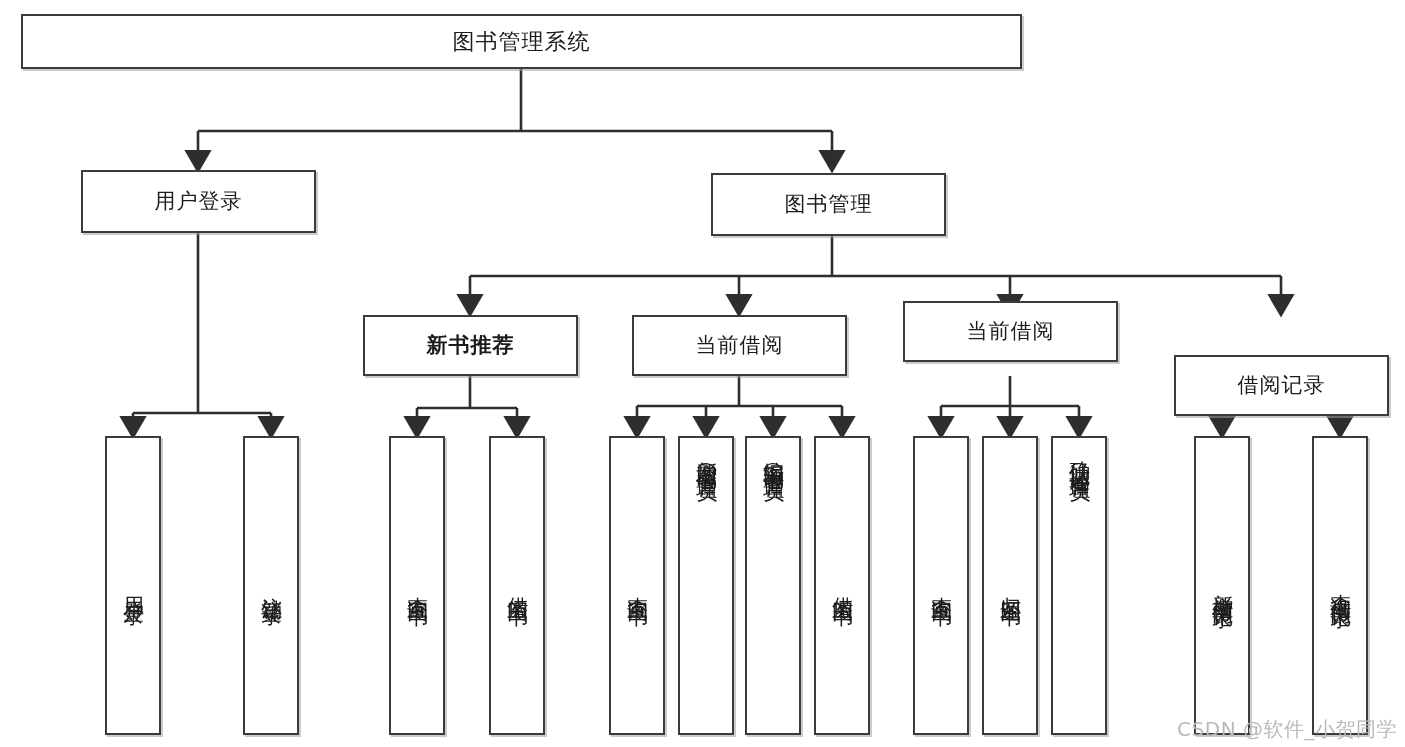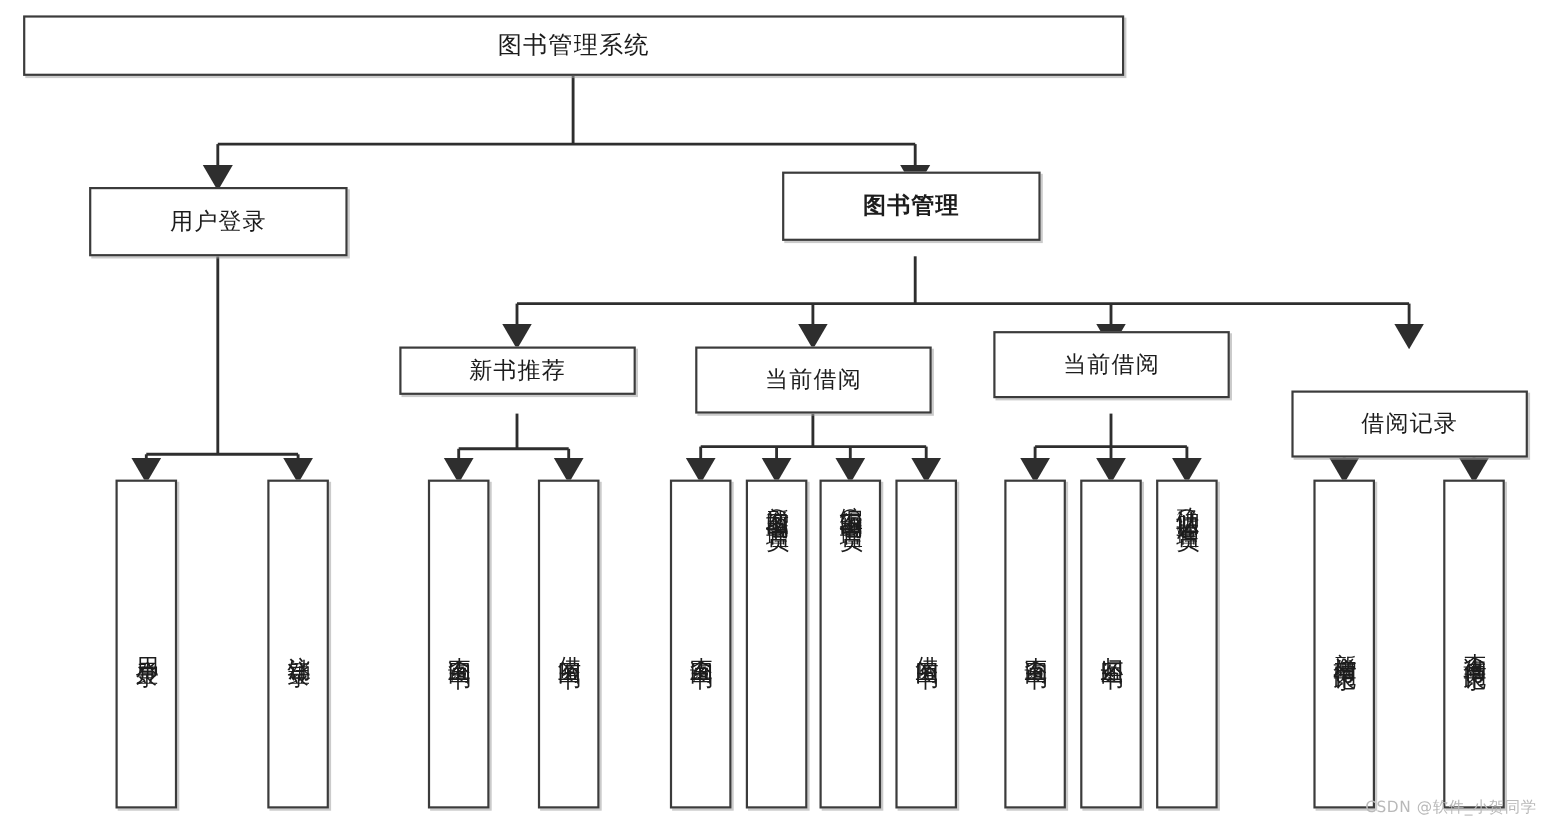--- a/index.html
+++ b/index.html
@@ -56,21 +56,21 @@
     display:block;
   }
   .node.leaf.centered{
     align-items:center;
     padding-top:0;
   }
   .watermark{
     position:absolute;
     right:8px;
     bottom:4px;
-    font-size:14px;
+    font-size:20px;
     color:#b9b9b9;
     letter-spacing:0.5px;
     white-space:nowrap;
     user-select:none;
   }
 </style>
 </head>
 <body>
 
 <div id="canvas">
@@ -125,25 +125,25 @@
     </g>
   </svg>
 
   <div class="node root" style="left:21px; top:14px; width:1001px; height:55px;">
     <span class="label">图书管理系统</span>
   </div>
 
   <div class="node level2" style="left:81px; top:170px; width:235px; height:63px;">
     <span class="label">用户登录</span>
   </div>
-  <div class="node level2" style="left:711px; top:156px; width:235px; height:63px;font-weight:bold;">
+  <div class="node level2" style="left:711px; top:173px; width:235px; height:63px;">
     <span class="label">图书管理</span>
   </div>
 
-  <div class="node level3" style="left:363px; top:315px; width:215px; height:44px;">
+  <div class="node level3" style="left:363px; top:315px; width:215px; height:61px;font-weight:bold;">
     <span class="label">新书推荐</span>
   </div>
   <div class="node level3" style="left:632px; top:315px; width:215px; height:61px;">
     <span class="label">当前借阅</span>
   </div>
   <div class="node level3" style="left:903px; top:301px; width:215px; height:61px;">
     <span class="label">当前借阅</span>
   </div>
   <div class="node level3" style="left:1174px; top:315px; width:215px; height:61px;margin-top:40px;">
     <span class="label">借阅记录</span>

